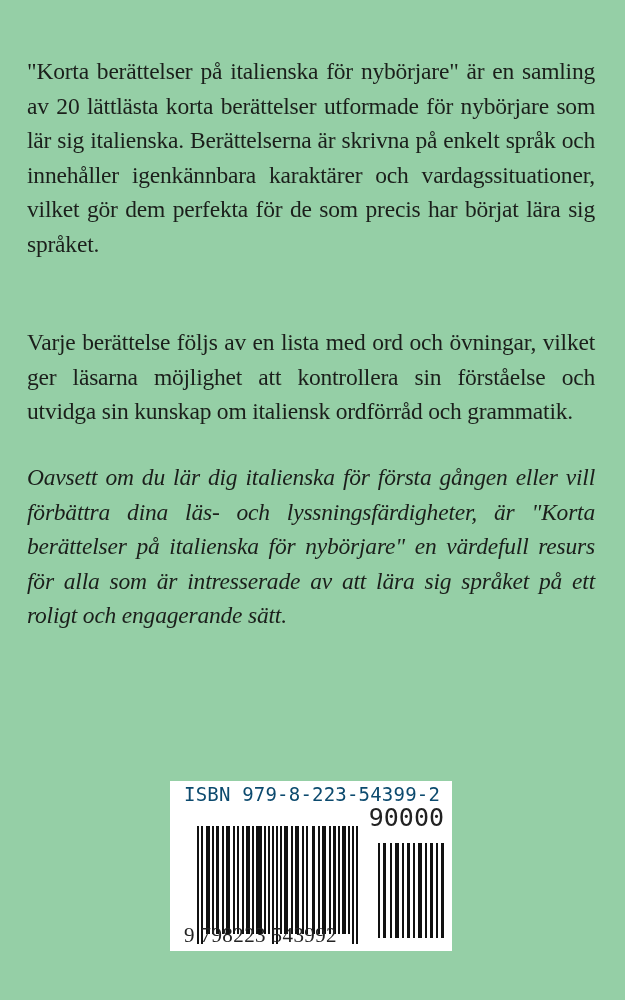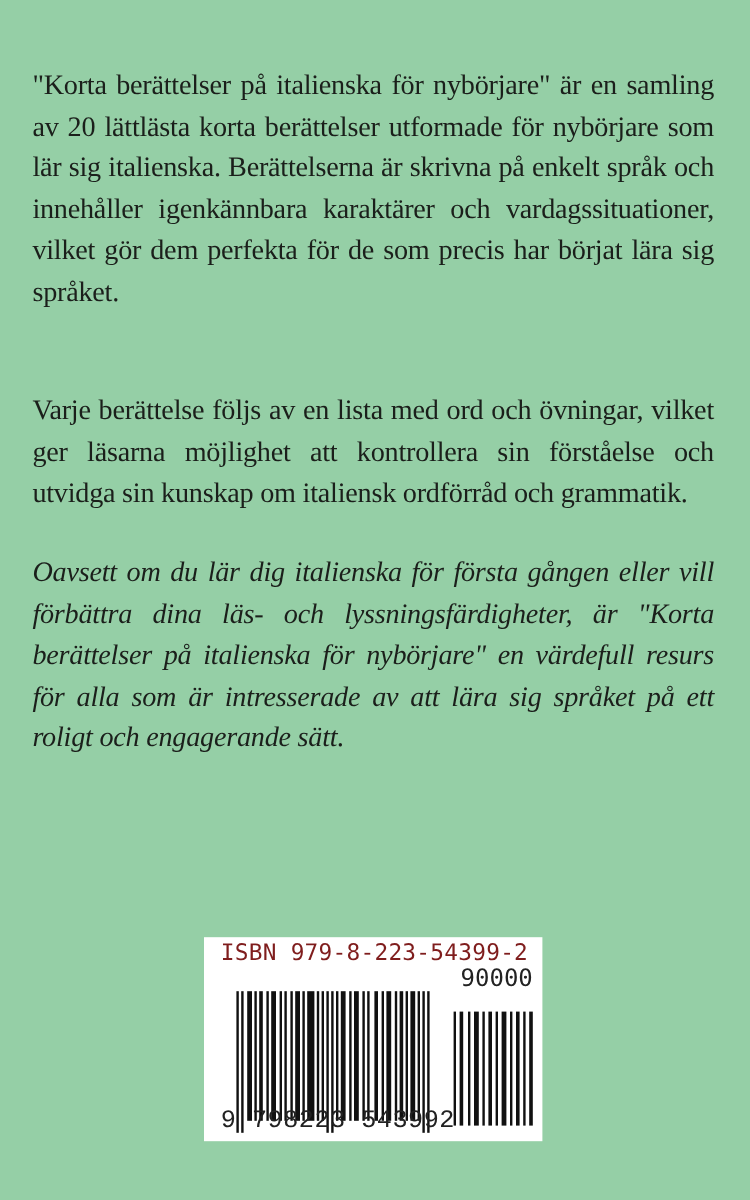--- a/index.html
+++ b/index.html
@@ -2,23 +2,23 @@
 <html><head>
 <meta charset="utf-8">
 <style>
   html, body { margin:0; padding:0; }
   body { width:625px; height:1000px; background:#95cfa6; position:relative; overflow:hidden; font-family:"Liberation Serif","DejaVu Serif",serif; color:#1b1f1b; }
   .para { position:absolute; left:27px; width:568px; font-size:23.5px; line-height:34.5px; text-align:justify; letter-spacing:-0.2px; }
   #p1 { top:54px; }
   #p2 { top:294px;margin-top:31px; }
   #p3 { top:460px;font-style:italic; }
   .barcode { position:absolute; left:170px; top:781px; width:282px; height:170px; background:#fff; }
-  .isbn { position:absolute; left:14px; top:2px; font-family:"DejaVu Sans Mono","Liberation Mono",monospace; font-size:19px; color:#7f1d1d; letter-spacing:0.2px; white-space:nowrap; }
-  .addon { position:absolute; right:8px; top:22px; font-family:"DejaVu Sans Mono","Liberation Mono",monospace; font-size:20px; color:#222; }
-  .digits { position:absolute; left:14px; top:142px; font-family:Liberation Mono, monospace; font-size:21px; color:#222; letter-spacing:0.4px; white-space:nowrap; }
+  .isbn { position:absolute; left:14px; top:2px; font-family:"DejaVu Sans Mono","Liberation Mono",monospace; font-size:19px; color:#0c4a6e; letter-spacing:0.2px; white-space:nowrap; }
+  .addon { position:absolute; right:8px; top:22px; font-family:"DejaVu Sans Mono","Liberation Mono",monospace; font-size:25px; color:#222; }
+  .digits { position:absolute; left:14px; top:142px; font-family:Liberation Serif, serif; font-size:21px; color:#222; letter-spacing:0.4px; white-space:nowrap; }
   svg.bars { position:absolute; left:0; top:0; }
 </style>
 </head>
 <body>
 
 <div id="p1" class="para">"Korta berättelser på italienska för nybörjare" är en samling av 20 lättlästa korta berättelser utformade för nybörjare som lär sig italienska. Berättelserna är skrivna på enkelt språk och innehåller igenkännbara karaktärer och vardagssituationer, vilket gör dem perfekta för de som precis har börjat lära sig språket.</div>
 <div id="p2" class="para">Varje berättelse följs av en lista med ord och övningar, vilket ger läsarna möjlighet att kontrollera sin förståelse och utvidga sin kunskap om italiensk ordförråd och grammatik.</div>
 <div id="p3" class="para">Oavsett om du lär dig italienska för första gången eller vill förbättra dina läs- och lyssningsfärdigheter, är "Korta berättelser på italienska för nybörjare" en värdefull resurs för alla som är intresserade av att lära sig språket på ett roligt och engagerande sätt.</div>
 
 <div class="barcode">

